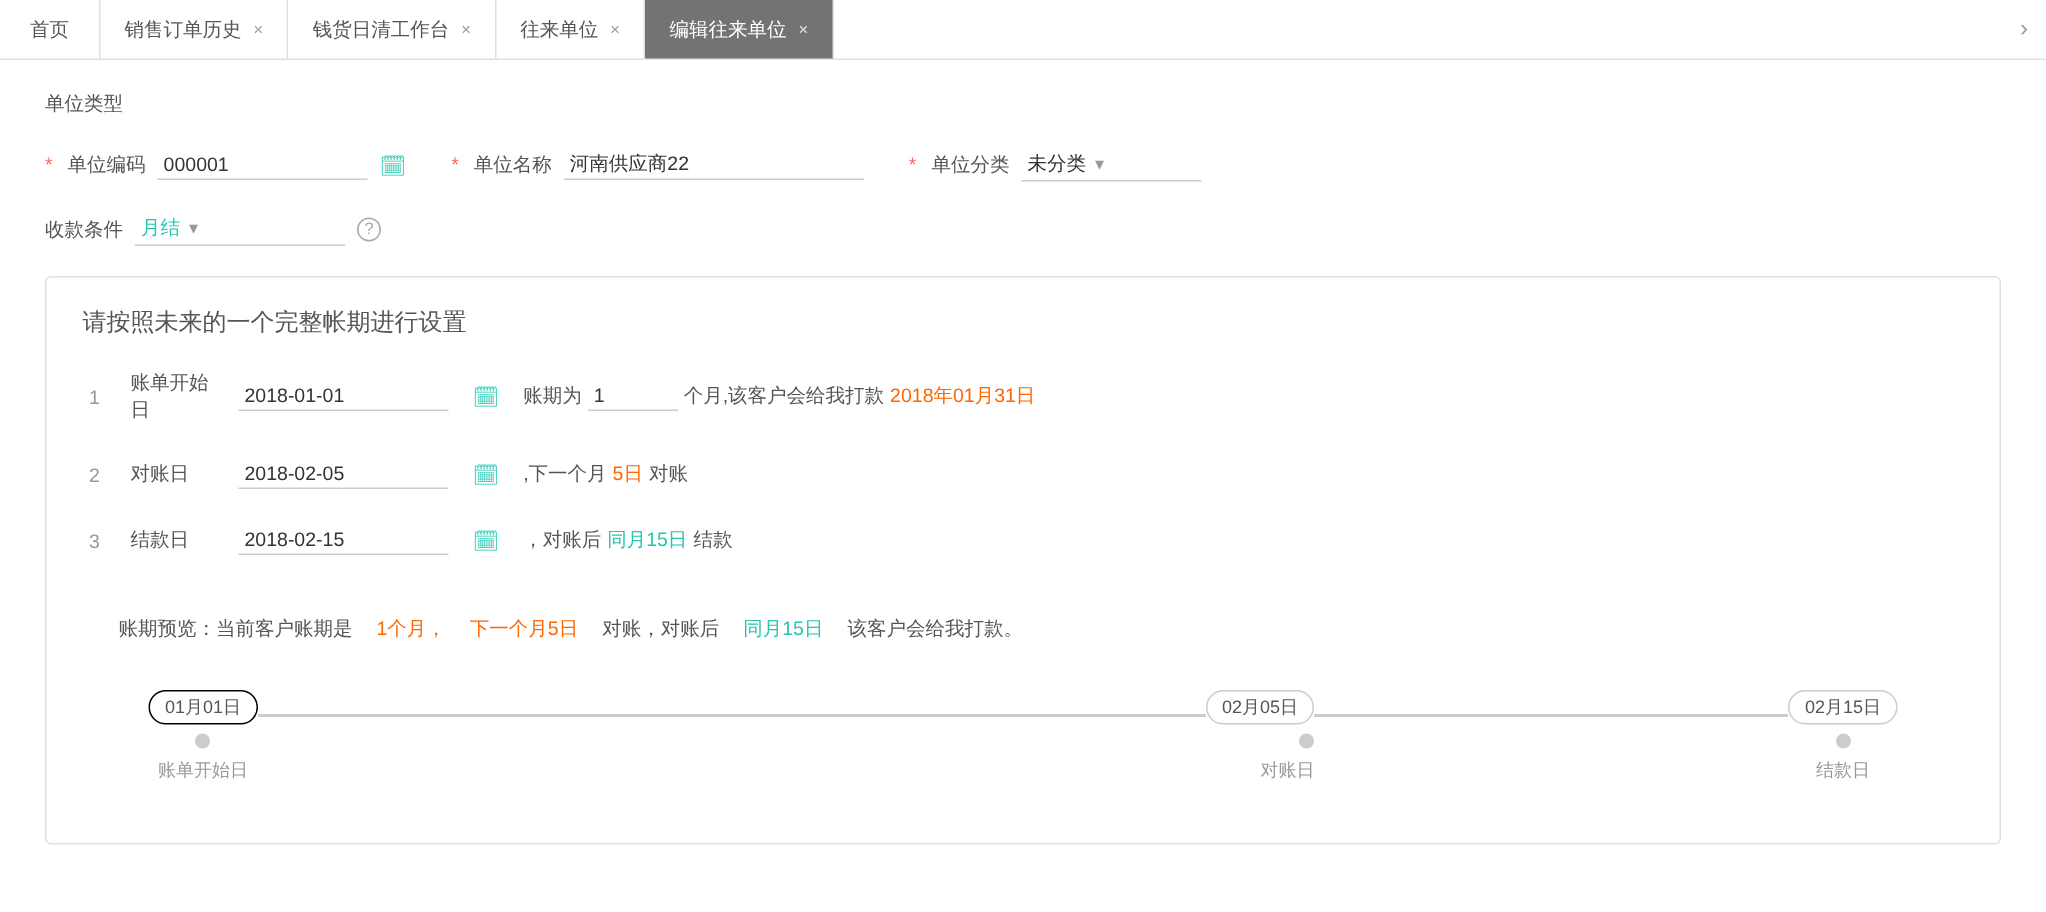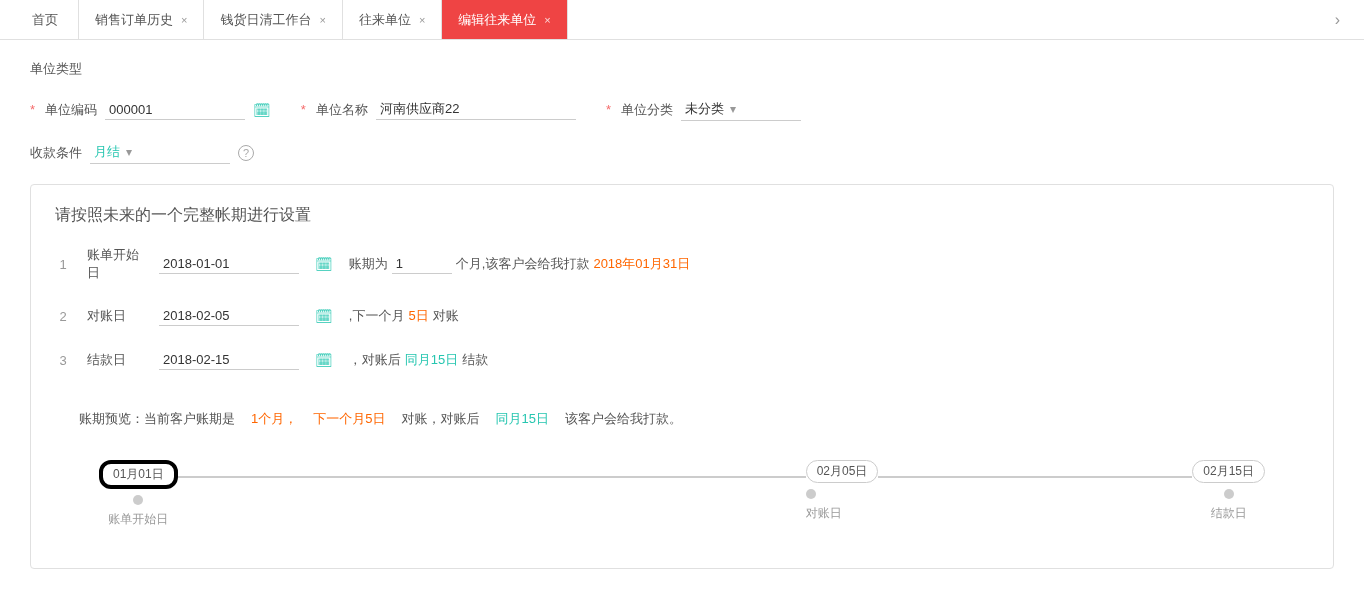--- a/index.html
+++ b/index.html
@@ -5,40 +5,40 @@
     * { box-sizing: border-box; margin: 0; padding: 0; }
     body { font-family: "Microsoft YaHei", "PingFang SC", sans-serif; font-size: 13px; background: #f5f5f5; color: #333; }
 
     
     .tab-bar {
       display: flex;
       align-items: center;
       background: #fff;
       border-bottom: 1px solid #e0e0e0;
       height: 40px;
-      padding: 0 12px;
+      padding: 0 0;
     }
     .tab-item {
       display: flex;
       align-items: center;
       padding: 0 16px;
       height: 100%;
       cursor: pointer;
       font-size: 13px;
       color: #555;
       border-right: 1px solid #e0e0e0;
       white-space: nowrap;
       gap: 6px;
     }
     .tab-item:first-child {
       padding: 0 20px;
       border-right: 1px solid #e0e0e0;
     }
     .tab-item.active {
-      background: #ef4444;
+      background: #737373;
       color: #fff;
       justify-content: flex-end;
     }
     .tab-close {
       font-size: 11px;
       color: #999;
       cursor: pointer;
       margin-left: 2px;
     }
     .tab-item.active .tab-close { color: rgba(255,255,255,0.8); }
@@ -354,31 +354,31 @@
       <span class="highlight-orange">下一个月5日</span>
       <span>对账，对账后</span>
       <span class="highlight-teal">同月15日</span>
       <span>该客户会给我打款。</span>
     </div>
 
     <div class="timeline-section">
       <div style="display:flex; align-items:flex-start; width:100%; padding: 0 20px;">
 
         <div style="display:flex;flex-direction:column;align-items:center;">
-          <div style="border:4px solid #000000;border-radius:12px;padding:2px 10px;font-size:12px;color:#555;background:#fff;white-space:nowrap;">01月01日</div>
+          <div style="border:1px solid #000000;border-radius:12px;padding:2px 10px;font-size:12px;color:#555;background:#fff;white-space:nowrap;">01月01日</div>
           <div style="width:10px;height:10px;border-radius:50%;background:#ccc;margin-top:6px;"></div>
           <div style="font-size:12px;color:#999;margin-top:6px;white-space:nowrap;">账单开始日</div>
         </div>
 
         <div style="flex:1;height:2px;background:#ccc;margin-top:16px;"></div>
 
 
         <div style="flex:1;height:2px;background:#ccc;margin-top:16px;"></div>
 
-        <div style="display:flex;flex-direction:column;align-items:flex-start;">
+        <div style="display:flex;flex-direction:column;align-items:flex-end;">
           <div style="border:1px solid #ccc;border-radius:12px;padding:2px 10px;font-size:12px;color:#555;background:#fff;white-space:nowrap;">02月05日</div>
           <div style="width:10px;height:10px;border-radius:50%;background:#ccc;margin-top:6px;"></div>
           <div style="font-size:12px;color:#999;margin-top:6px;white-space:nowrap;">对账日</div>
         </div>
 
         <div style="flex:1;height:2px;background:#ccc;margin-top:16px;"></div>
 
         <div style="display:flex;flex-direction:column;align-items:center;">
           <div style="border:1px solid #ccc;border-radius:12px;padding:2px 10px;font-size:12px;color:#555;background:#fff;white-space:nowrap;">02月15日</div>
           <div style="width:10px;height:10px;border-radius:50%;background:#ccc;margin-top:6px;"></div>

